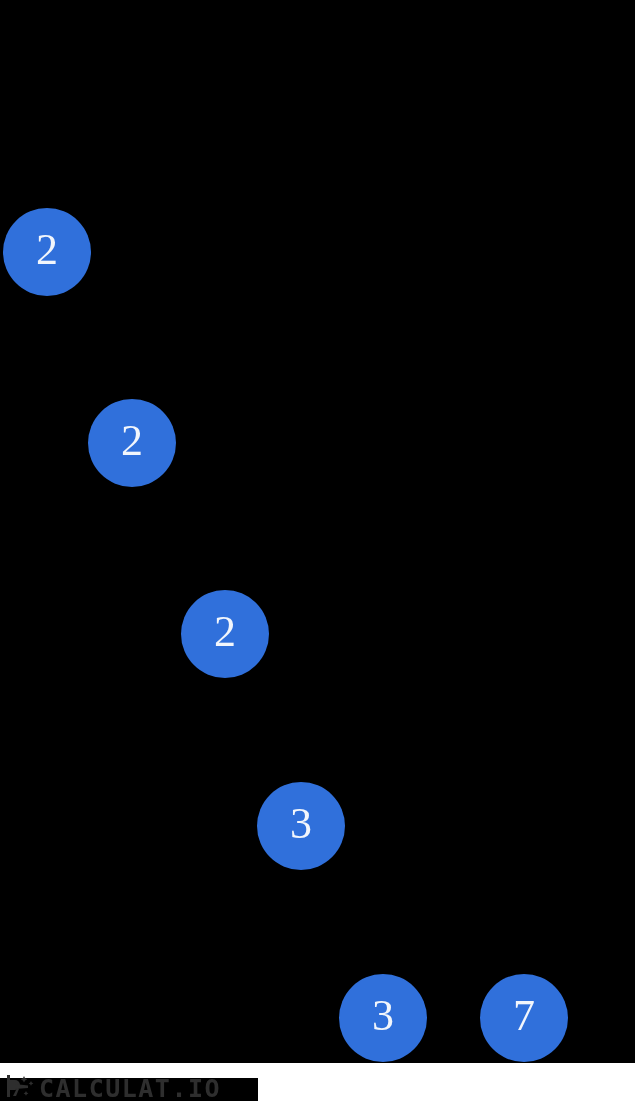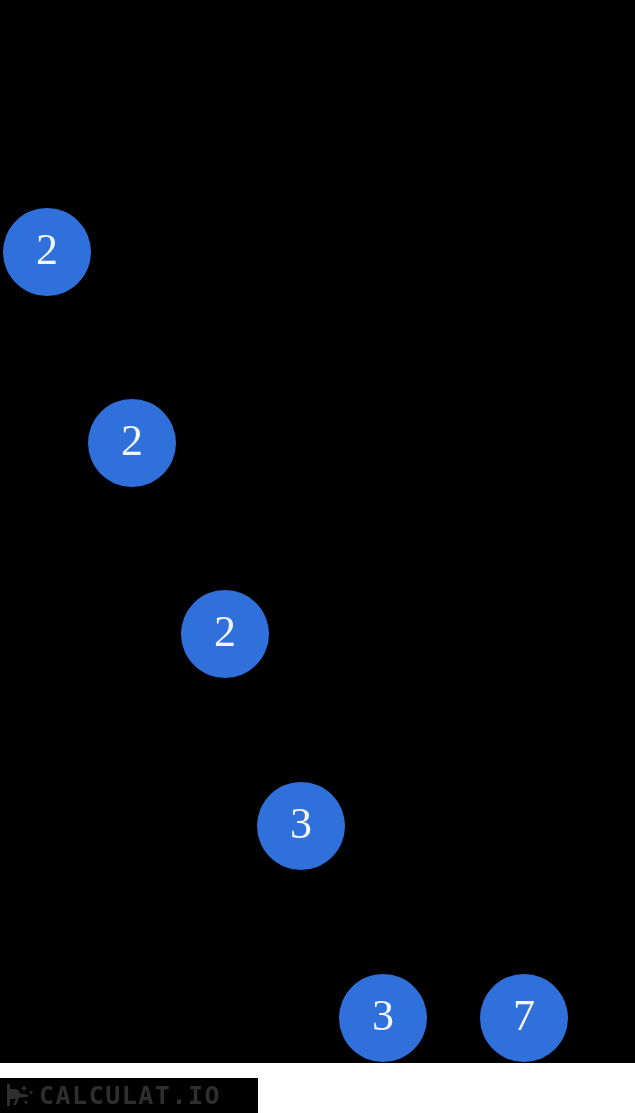--- a/index.html
+++ b/index.html
@@ -58,25 +58,25 @@
     top: 1063px;
     width: 635px;
     height: 50px;
     background: #ffffff;
   }
 
   #logo-badge {
     position: absolute;
     left: 0;
     top: 15px;
-    height: 35px;
+    height: 23px;
     width: 258px;
     background: #000000;
     display: flex;
-    align-items: center;
+    align-items: flex-end;
     box-sizing: border-box;
     padding-left: 4px;
   }
 
   #logo-icon {
     width: 34px;
     height: 28px;
     flex: 0 0 auto;
     display: block;
   }

